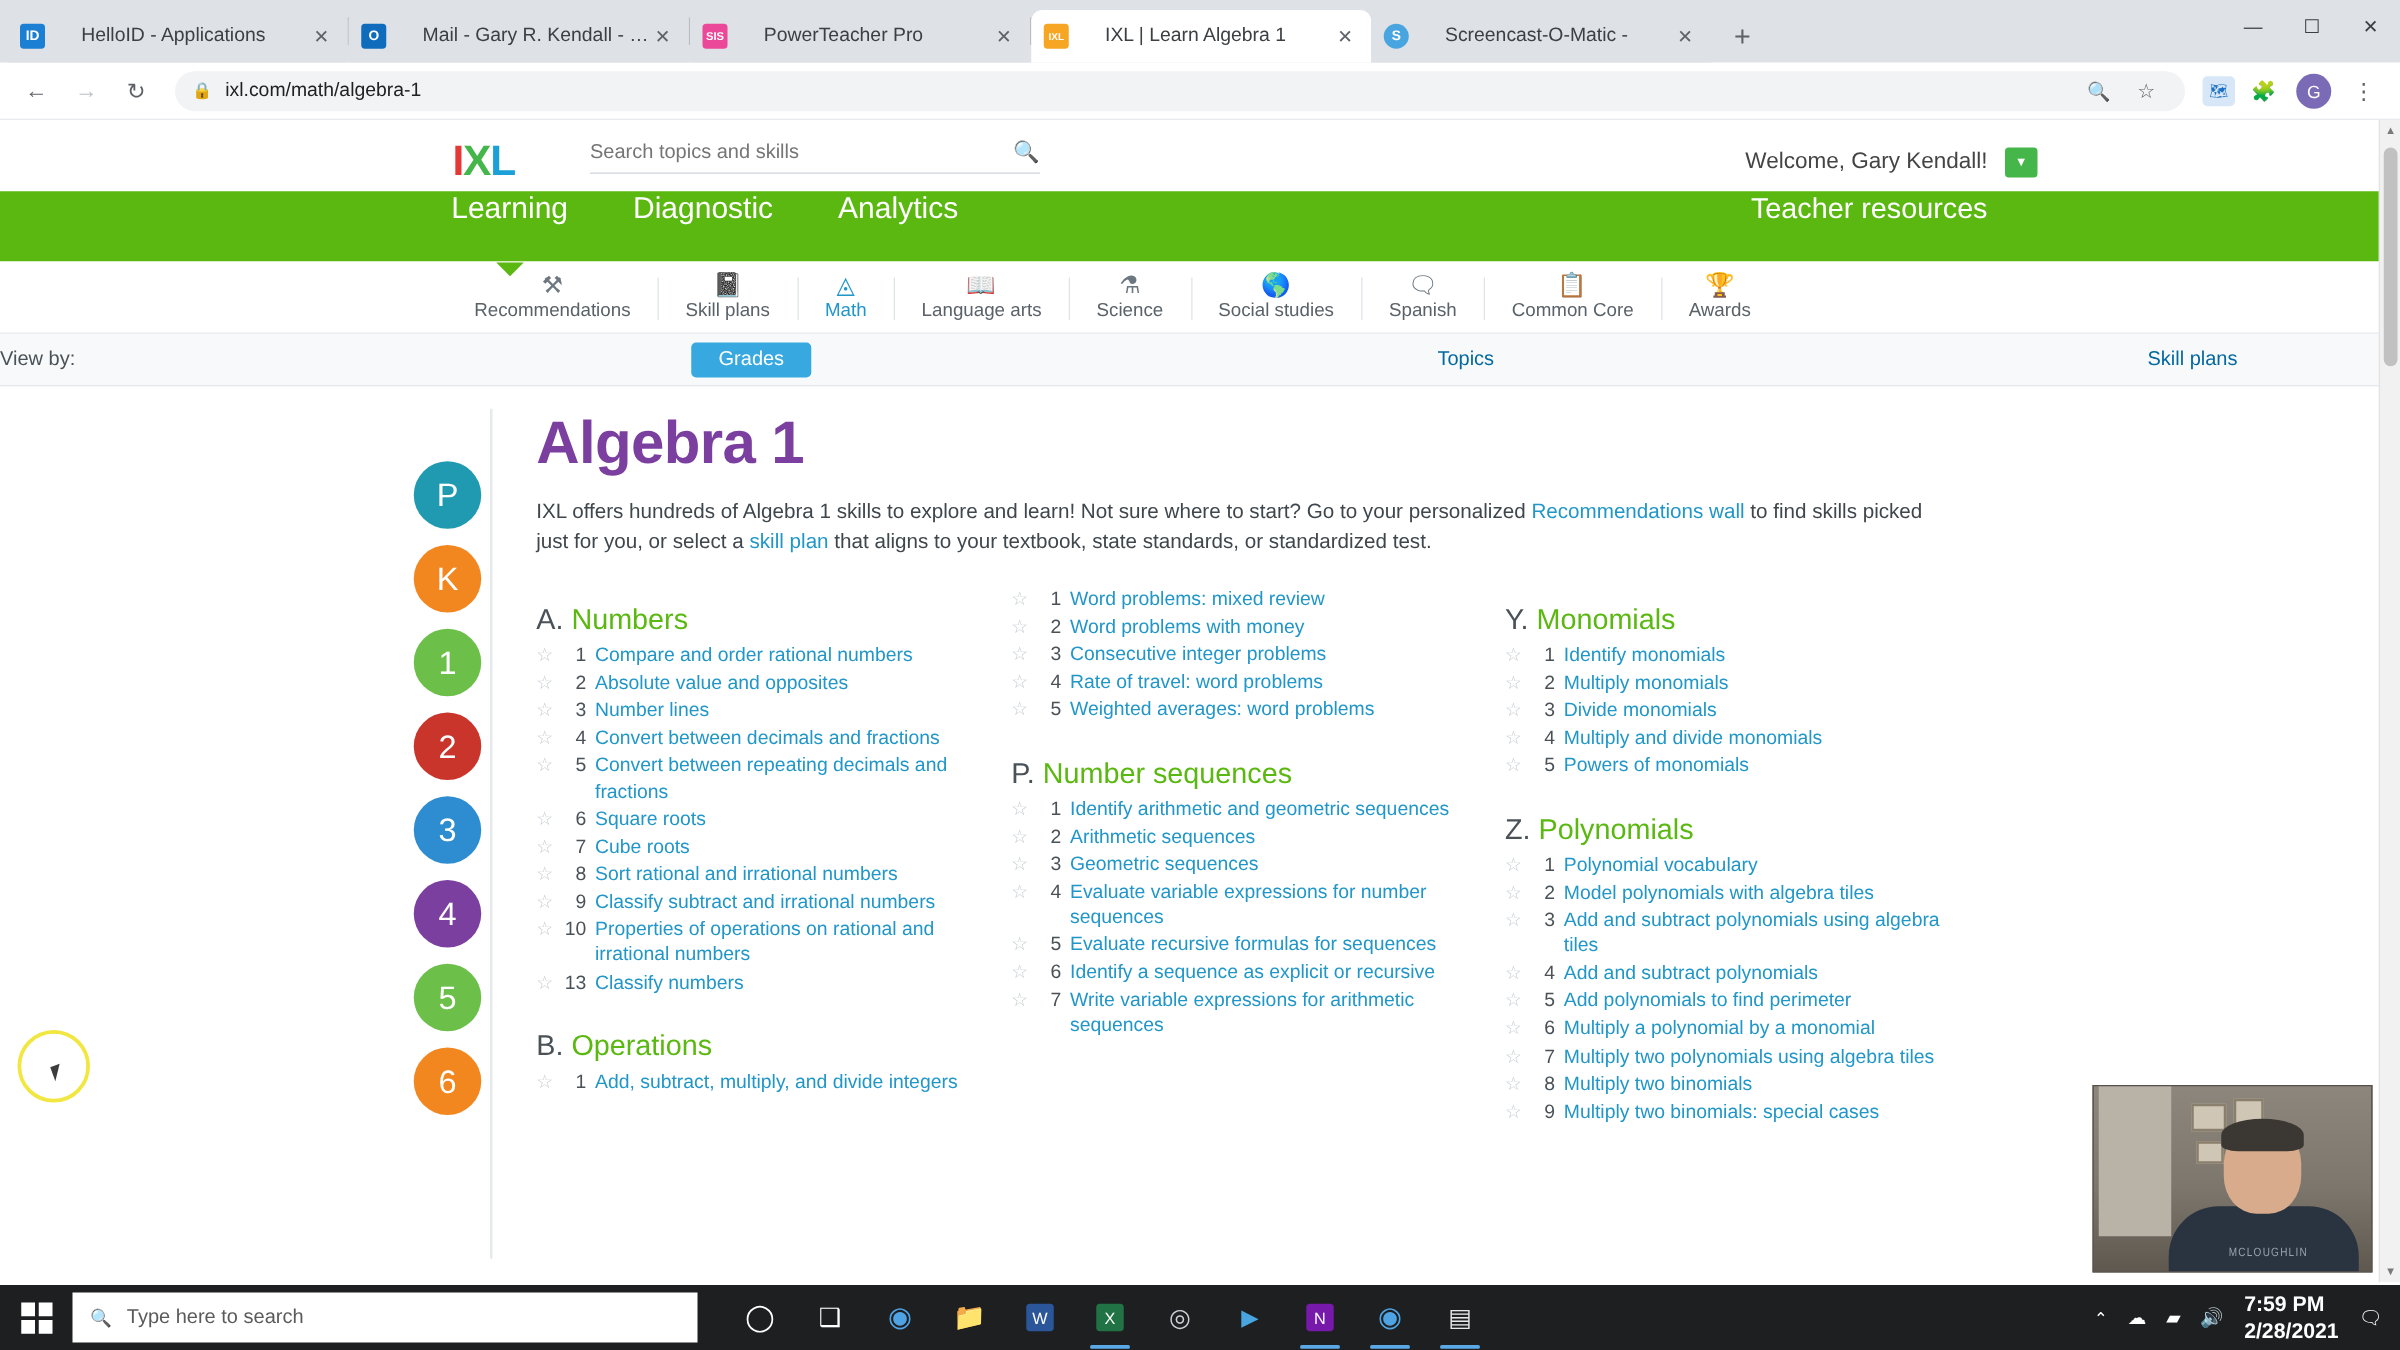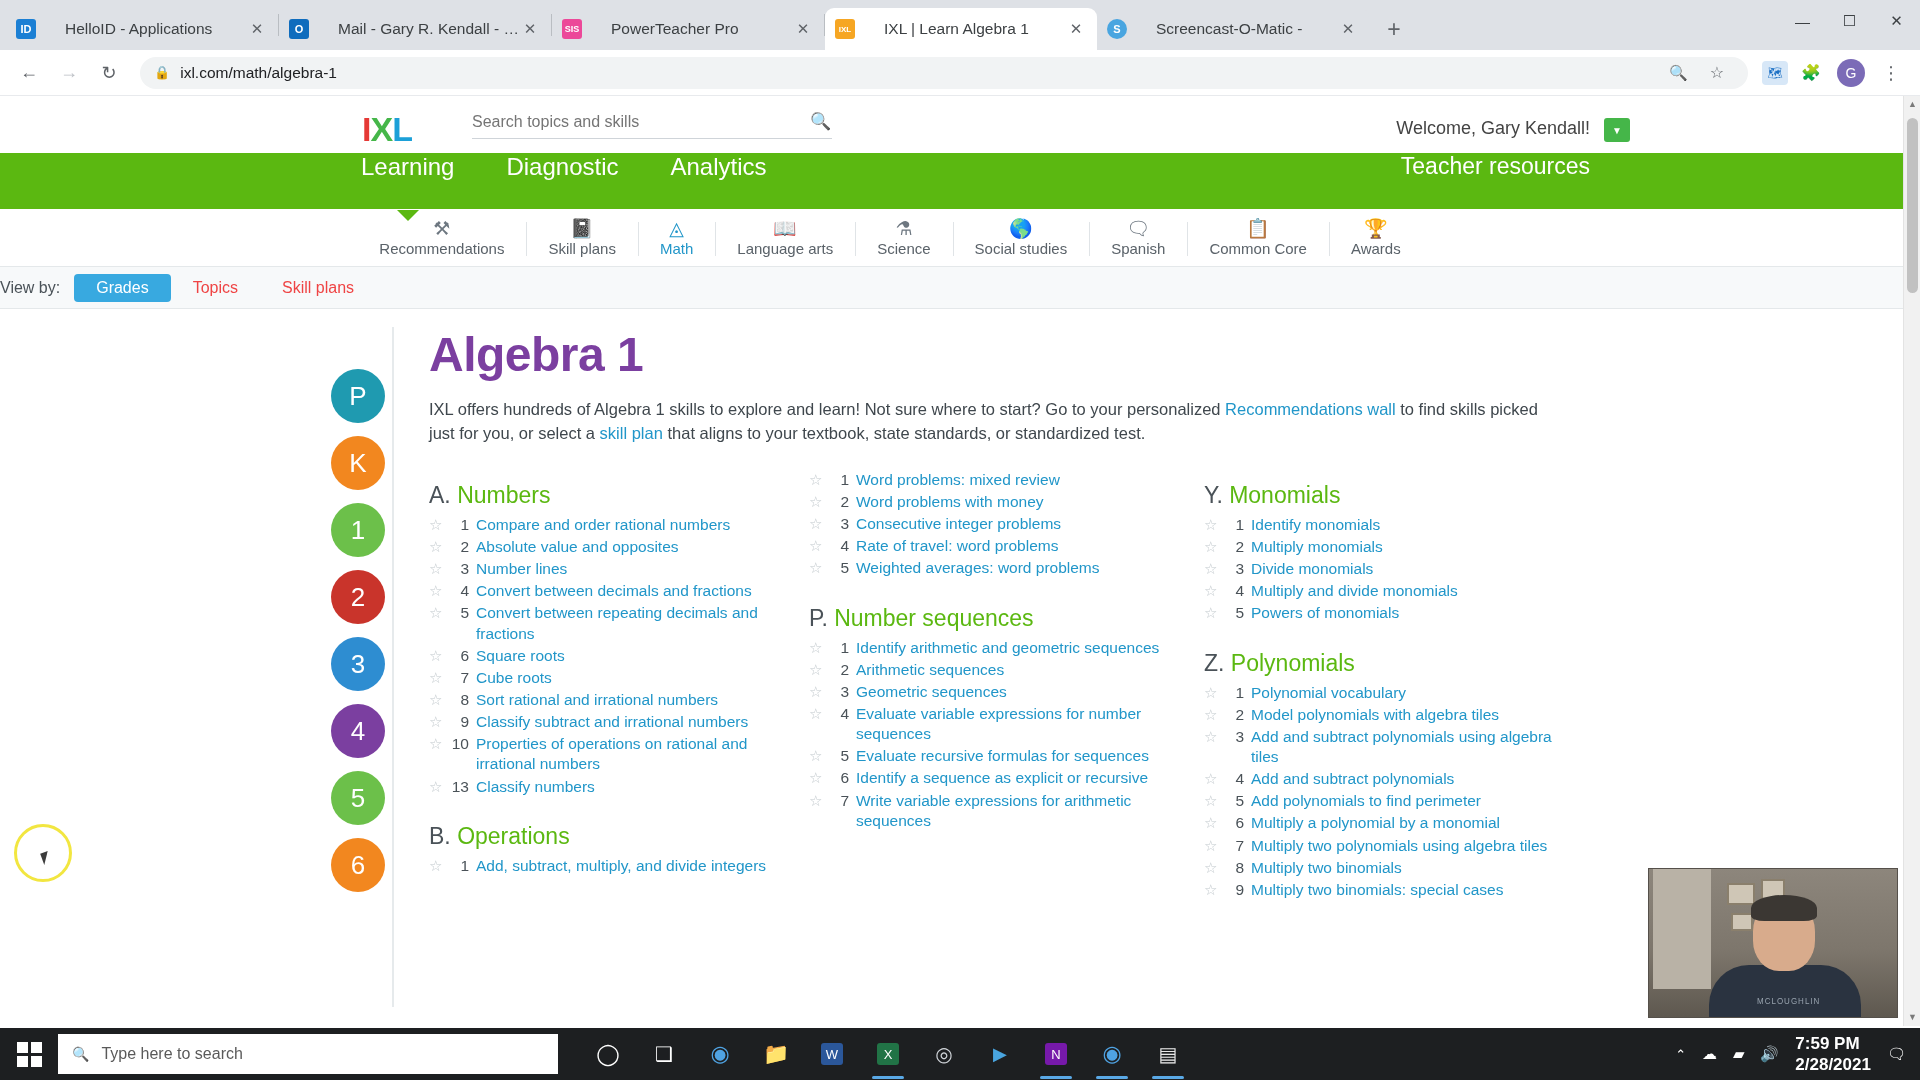--- a/index.html
+++ b/index.html
@@ -174,25 +174,25 @@
   .subnav-item.active { color: #2196c9; }
   .subnav-item.active .ic { color: #2196c9; }
   .subnav-item.sep::before {
     content: ""; position: absolute; left: 0; top: 4px;
     height: 34px; width: 1px; background: #e0e4e7;
   }
 
   .viewby {
     height: 42px; background: #f7f9fa; display: flex; align-items: center;
     font-size: 16px; color: #4a5258; border-bottom: 1px solid #e4e8ea;
-    padding-right: 108px; justify-content: flex-start; gap: 0;
+    padding-right: 108px; justify-content: space-between; gap: 0;
   }
   .viewby .label { margin-right: 14px; }
   .viewby .pill {
-    padding: 5px 22px; border-radius: 4px; color: #ef4444;
+    padding: 5px 22px; border-radius: 4px; color: #0369a1;
   }
   .viewby .pill.sel { background: #38a9e0; color: #fff; }
 
   .content { display: flex; padding-top: 18px; position: relative; }
 
   .gradebar {
     width: 66px; margin-left: 325px; display: flex; flex-direction: column;
     align-items: center; gap: 13px; padding-top: 42px; position: relative;
   }
   .gradebar::after {
@@ -237,21 +237,21 @@
   }
   .skill .num {
     width: 22px; color: #4a5258; text-align: right; margin-right: 7px;
     flex-shrink: 0; line-height: 1.3;
   }
   .skill .txt { color: #2196c9; line-height: 1.3; }
 
   
   .webcam {
     position: absolute; right: 22px; bottom: 8px;
-    width: 250px; height: 150px; background: #6f6a63;
+    width: 224px; height: 150px; background: #6f6a63;
     overflow: hidden; border: 1px solid #55504a;
   }
   .wc-wall { position: absolute; inset: 0; background: linear-gradient(180deg,#8d867c 0%, #7d766c 55%, #5e584f 100%); }
   .wc-door { position: absolute; left: 4px; top: 0; width: 58px; height: 120px; background: #b9b2a6; }
   .wc-frame1 { position: absolute; left: 78px; top: 14px; width: 28px; height: 22px; background: #cfc6b6; border: 2px solid #8a7f6c; }
   .wc-frame2 { position: absolute; left: 112px; top: 10px; width: 24px; height: 30px; background: #cfc6b6; border: 2px solid #8a7f6c; }
   .wc-frame3 { position: absolute; left: 82px; top: 44px; width: 22px; height: 18px; background: #cfc6b6; border: 2px solid #8a7f6c; }
   .wc-head {
     position: absolute; left: 104px; top: 30px; width: 62px; height: 72px;
     background: #d8ab8c; border-radius: 45% 45% 42% 42%;

